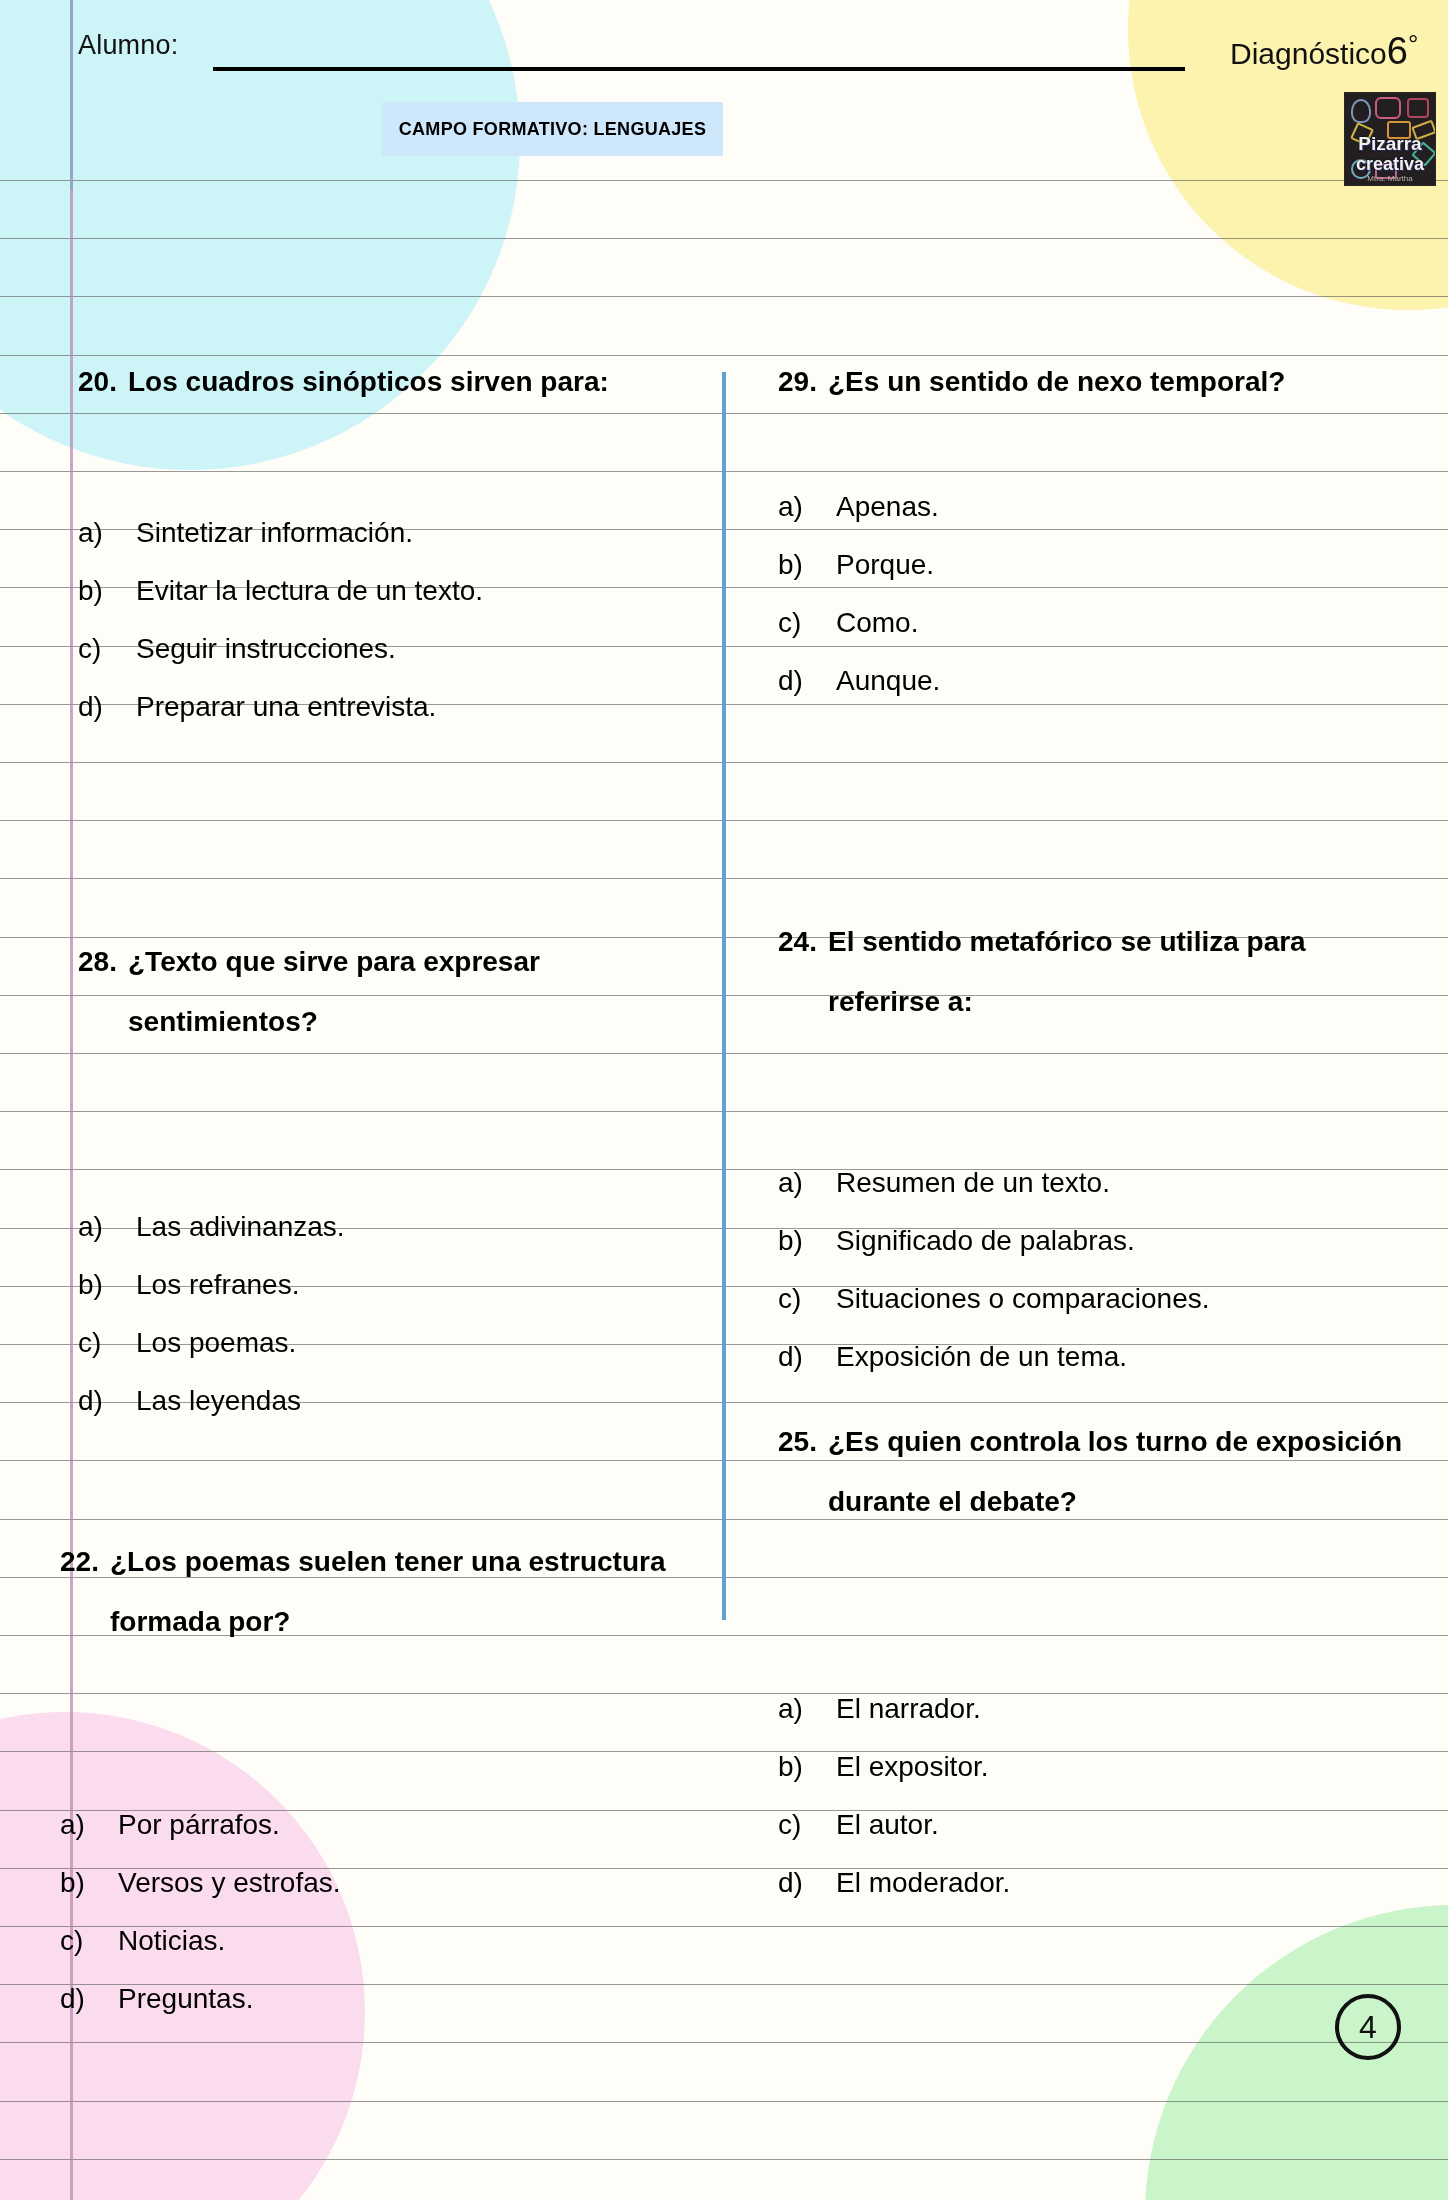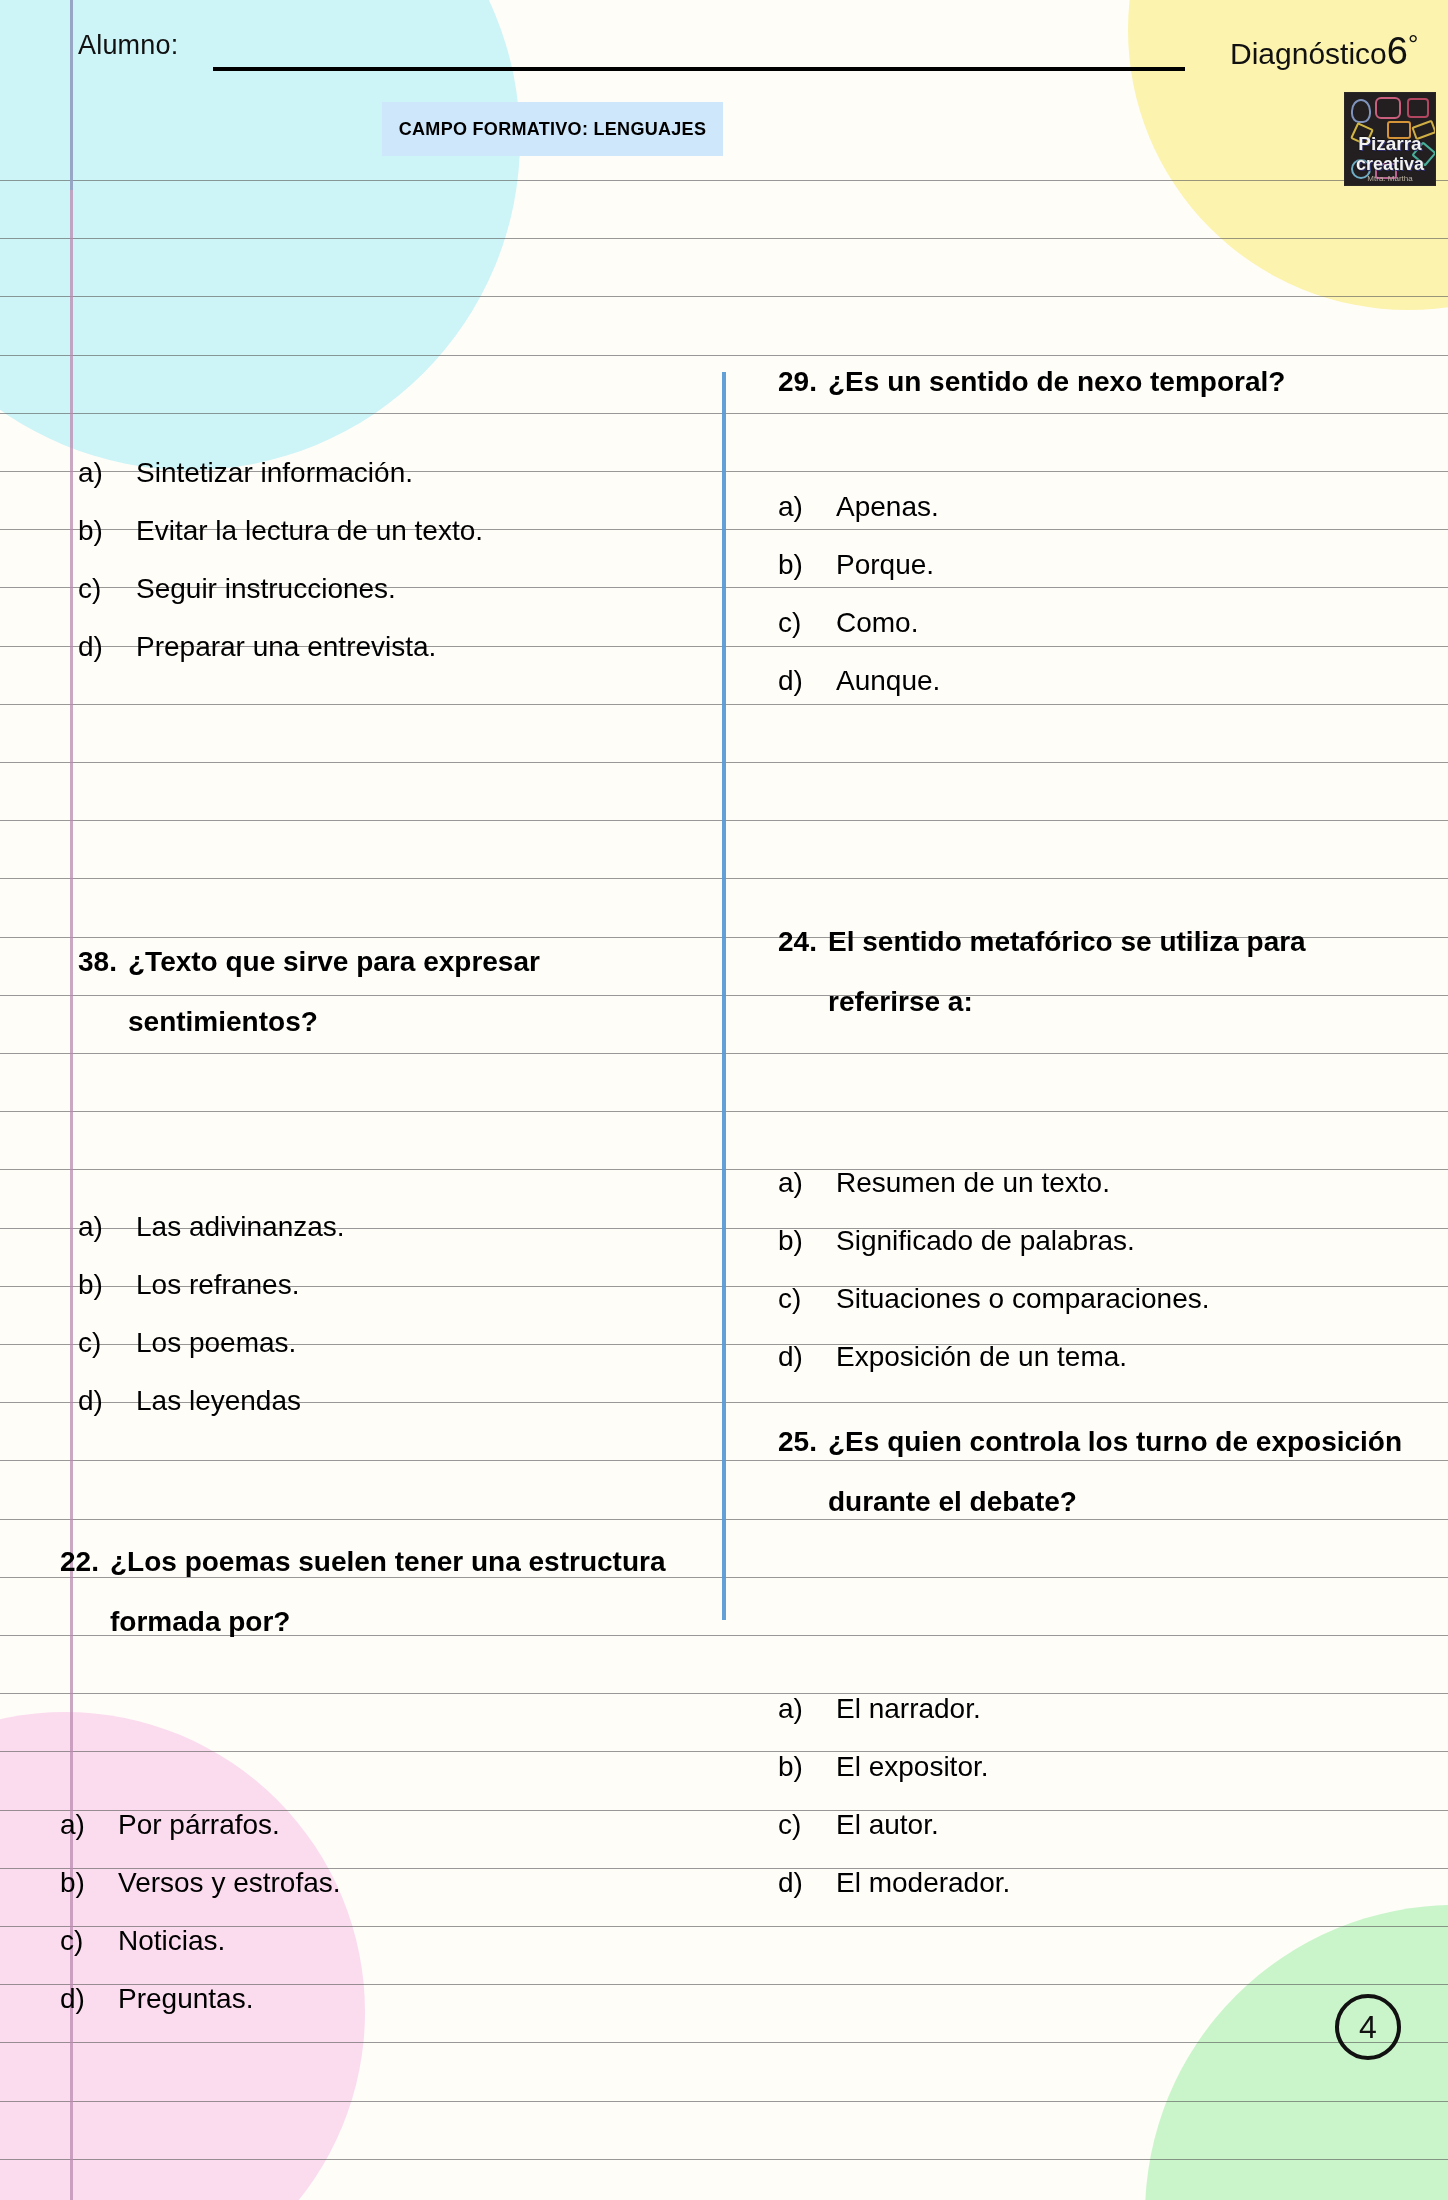--- a/index.html
+++ b/index.html
@@ -217,41 +217,42 @@
     <span class="doodle d9"></span>
     <div id="logo-word1">Pizarra</div>
     <div id="logo-word2">creativa</div>
     <div id="logo-footer">Mtra. Martha</div>
   </div>
 
   <div id="col-divider"></div>
   <div id="col-divider-gap"></div>
 
   <div class="qblock" id="q0" style="left: 78px; top: 352px; width: 600px;">
+      <div class="qstem"><span class="qnum">20.</span><span>Los cuadros sinópticos sirven para:</span></div>
       <div style="margin-top: 92px;">
         <div class="opt">
           <span class="lbl">a)</span>
           <span class="txt">Sintetizar información.</span>
         </div>
         <div class="opt">
           <span class="lbl">b)</span>
           <span class="txt">Evitar la lectura de un texto.</span>
         </div>
         <div class="opt">
           <span class="lbl">c)</span>
           <span class="txt">Seguir instrucciones.</span>
         </div>
         <div class="opt">
           <span class="lbl">d)</span>
           <span class="txt">Preparar una entrevista.</span>
         </div>
       </div>
     </div>
   <div class="qblock" id="q1" style="left: 78px; top: 932px; width: 600px;">
-      <div class="qstem"><span class="qnum">38.</span><span>¿Texto que sirve para expresar sentimientos?</span></div>
+      <div class="qstem"><span class="qnum">28.</span><span>¿Texto que sirve para expresar sentimientos?</span></div>
       <div style="margin-top: 146px;">
         <div class="opt">
           <span class="lbl">a)</span>
           <span class="txt">Las adivinanzas.</span>
         </div>
         <div class="opt">
           <span class="lbl">b)</span>
           <span class="txt">Los refranes.</span>
         </div>
         <div class="opt">

